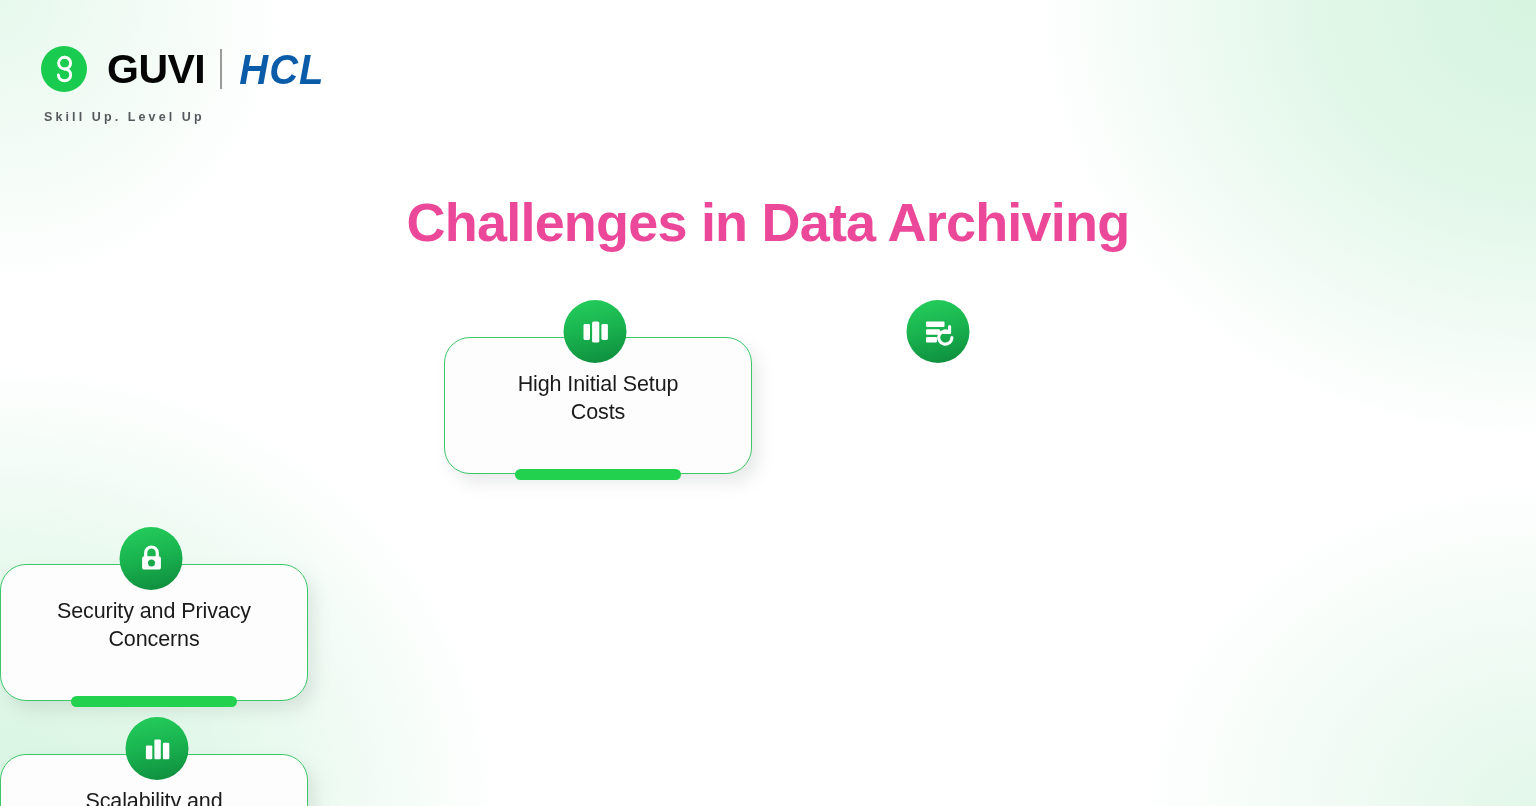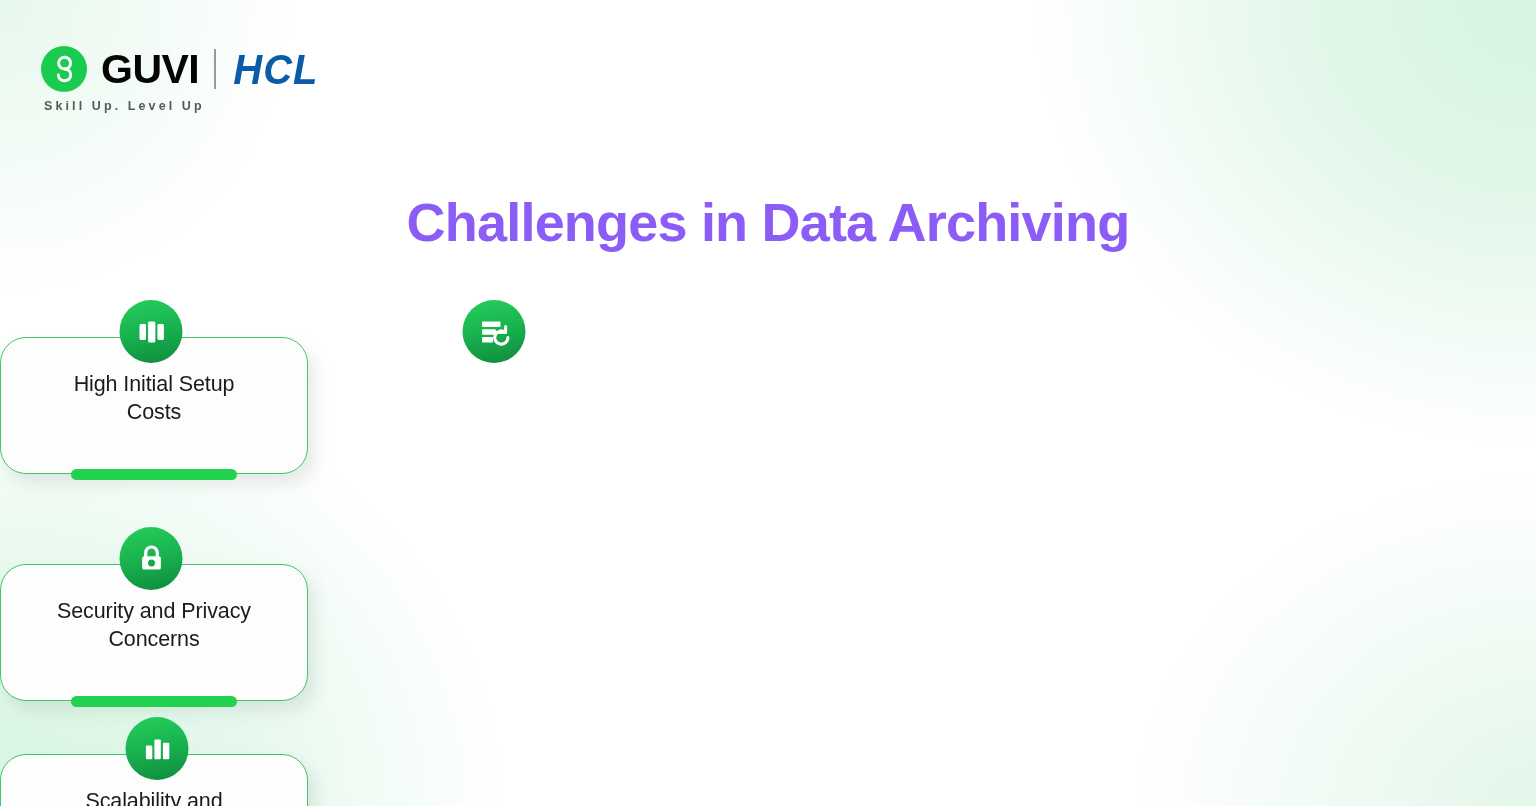--- a/index.html
+++ b/index.html
@@ -76,21 +76,21 @@
     display: flex;
     align-items: center;
     justify-content: center;
     flex: none;
   }
   .guvi-word {
     font-size: 41px;
     font-weight: 700;
     letter-spacing: -0.5px;
     color: #050505;
-    margin-left: 14px;
+    margin-left: 20px;
     line-height: 1;
     font-family: "Liberation Sans", sans-serif;
   }
   .brand-divider {
     width: 2px;
     height: 40px;
     background: #9a9a9a;
     margin: 0 17px 0 15px;
     flex: none;
   }
@@ -98,48 +98,48 @@
     font-size: 40px;
     font-weight: 700;
     font-style: italic;
     letter-spacing: 1px;
     color: #0B5CA8;
     line-height: 1;
     transform: scaleY(1.05);
     font-family: "Liberation Sans", sans-serif;
   }
   .brand-tagline {
-    margin-top: 3px;
+    margin-top: 14px;
     margin-left: 3px;
     font-size: 12.5px;
     font-weight: 600;
     letter-spacing: 3.1px;
     color: #55595d;
     white-space: nowrap;
   }
 
   
   .page-title {
     position: absolute;
     left: 0;
     right: 0;
     top: 191px;
     text-align: center;
     font-size: 54px;
     font-weight: 700;
     letter-spacing: -0.8px;
-    color: #8b5cf6;
+    color: #ec4899;
     line-height: 1.15;
   }
 
   
   .row {
     position: absolute;
     display: flex;
-    justify-content: flex-start;
+    justify-content: center;
     left: 0;
     right: 0;
   }
   .row-top    { top: 300px; gap: 32px; }
   .row-bottom { top: 527px; gap: 16px; flex-direction: column; }
 
   .card-slot {
     position: relative;
     width: 308px;
     padding-top: 37px;   

